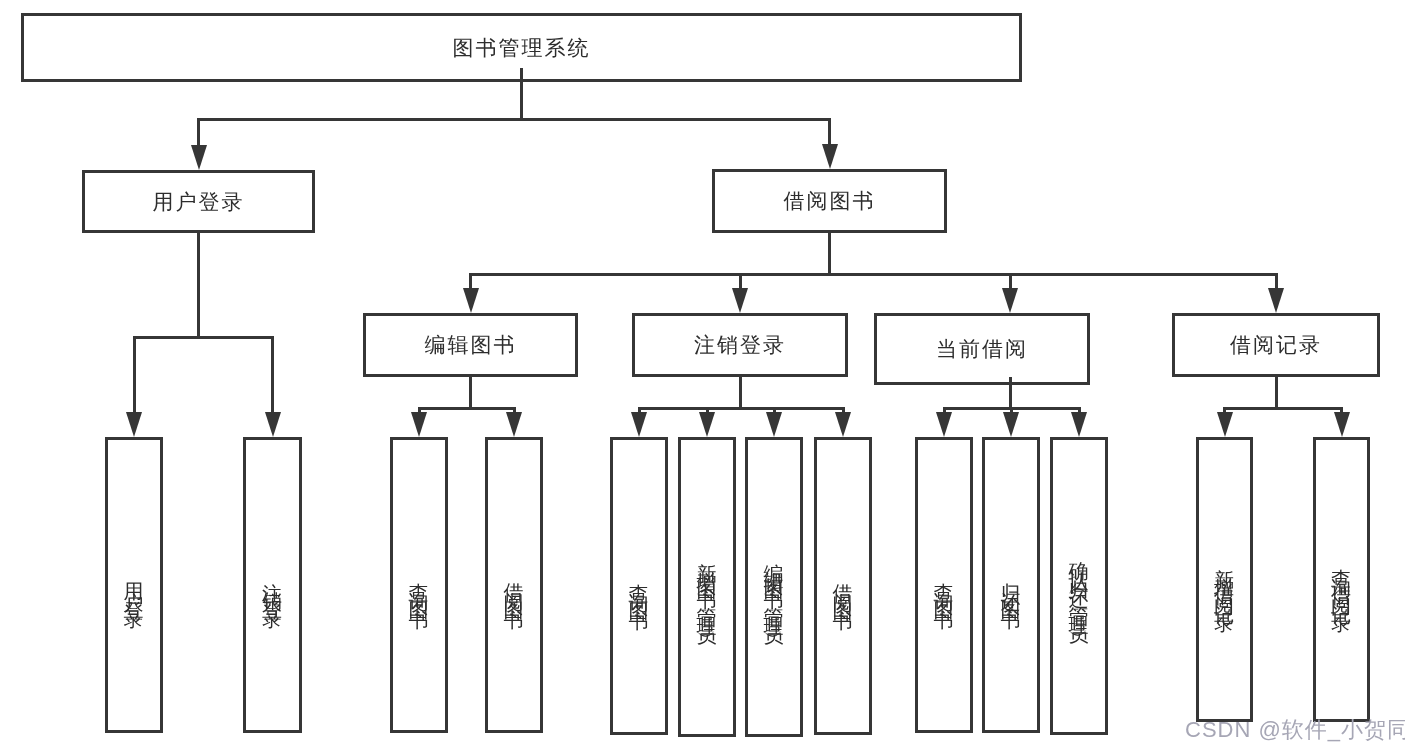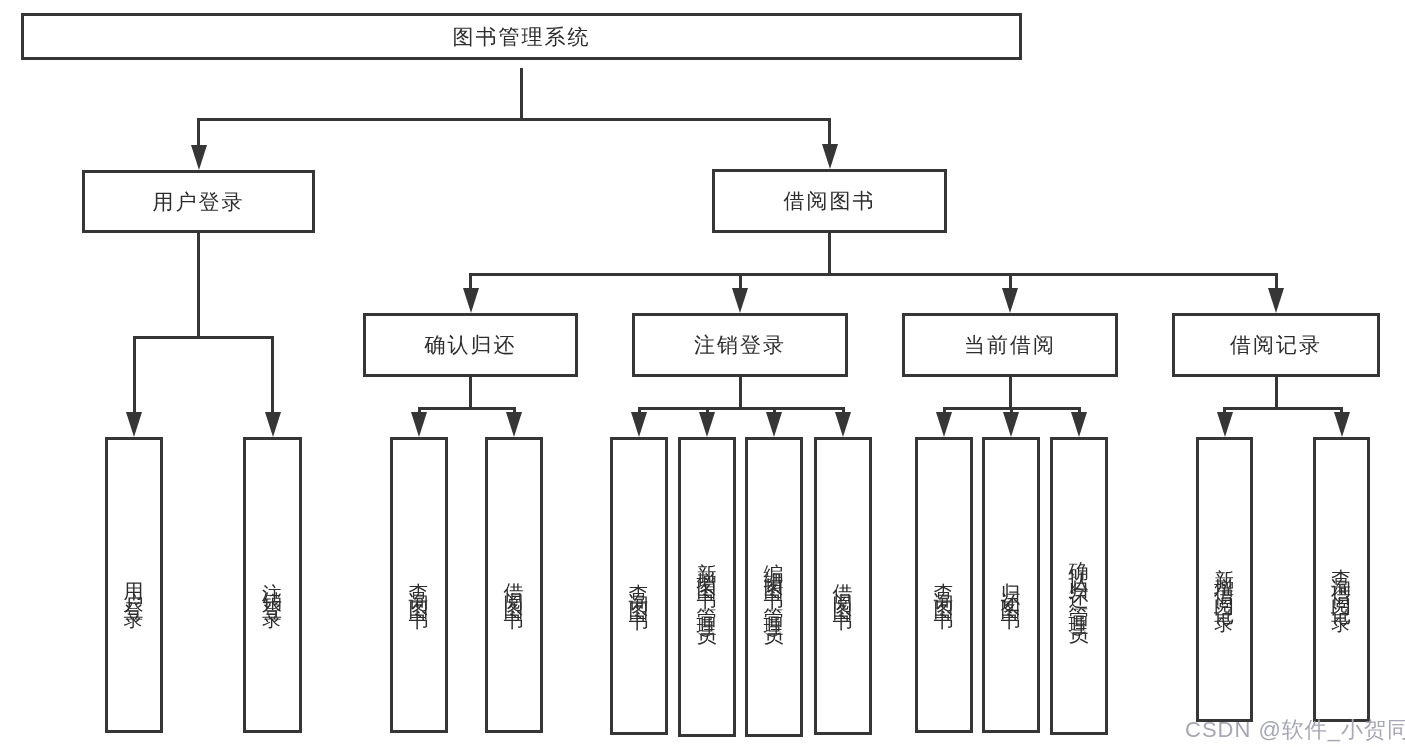--- a/index.html
+++ b/index.html
@@ -52,36 +52,36 @@
     color: #a6a6b5;
     letter-spacing: 1px;
     white-space: nowrap;
   }
 </style>
 </head>
 <body>
 
 <div id="canvas">
   <div id="nodes-layer">
-      <div class="node h" style="left: 21px; top: 13px; width: 1001px; height: 47px; border-color: rgb(54, 54, 54);">
+      <div class="node h" style="left: 21px; top: 13px; width: 1001px; height: 69px; border-color: rgb(54, 54, 54);">
         <span class="node-label" style="color: rgb(45, 45, 45);">图书管理系统</span>
       </div>
       <div class="node h" style="left: 82px; top: 170px; width: 233px; height: 63px; border-color: rgb(54, 54, 54);">
         <span class="node-label" style="color: rgb(45, 45, 45);">用户登录</span>
       </div>
       <div class="node h" style="left: 712px; top: 169px; width: 235px; height: 64px; border-color: rgb(54, 54, 54);">
         <span class="node-label" style="color: rgb(45, 45, 45);">借阅图书</span>
       </div>
       <div class="node h" style="left: 363px; top: 313px; width: 215px; height: 64px; border-color: rgb(54, 54, 54);">
-        <span class="node-label" style="color: rgb(45, 45, 45);">确认归还</span>
+        <span class="node-label" style="color: rgb(45, 45, 45);">编辑图书</span>
       </div>
       <div class="node h" style="left: 632px; top: 313px; width: 216px; height: 64px; border-color: rgb(54, 54, 54);">
         <span class="node-label" style="color: rgb(45, 45, 45);">注销登录</span>
       </div>
-      <div class="node h" style="left: 902px; top: 313px; width: 216px; height: 64px; border-color: rgb(54, 54, 54);">
+      <div class="node h" style="left: 874px; top: 313px; width: 216px; height: 72px; border-color: rgb(54, 54, 54);">
         <span class="node-label" style="color: rgb(45, 45, 45);">当前借阅</span>
       </div>
       <div class="node h" style="left: 1172px; top: 313px; width: 208px; height: 64px; border-color: rgb(54, 54, 54);">
         <span class="node-label" style="color: rgb(45, 45, 45);">借阅记录</span>
       </div>
       <div class="node v" style="left: 105px; top: 437px; width: 58px; height: 296px; border-color: rgb(54, 54, 54);">
         <span class="node-label" style="color: rgb(45, 45, 45);">用户登录</span>
       </div>
       <div class="node v" style="left: 243px; top: 437px; width: 59px; height: 296px; border-color: rgb(54, 54, 54);">
         <span class="node-label" style="color: rgb(45, 45, 45);">注销登录</span>

